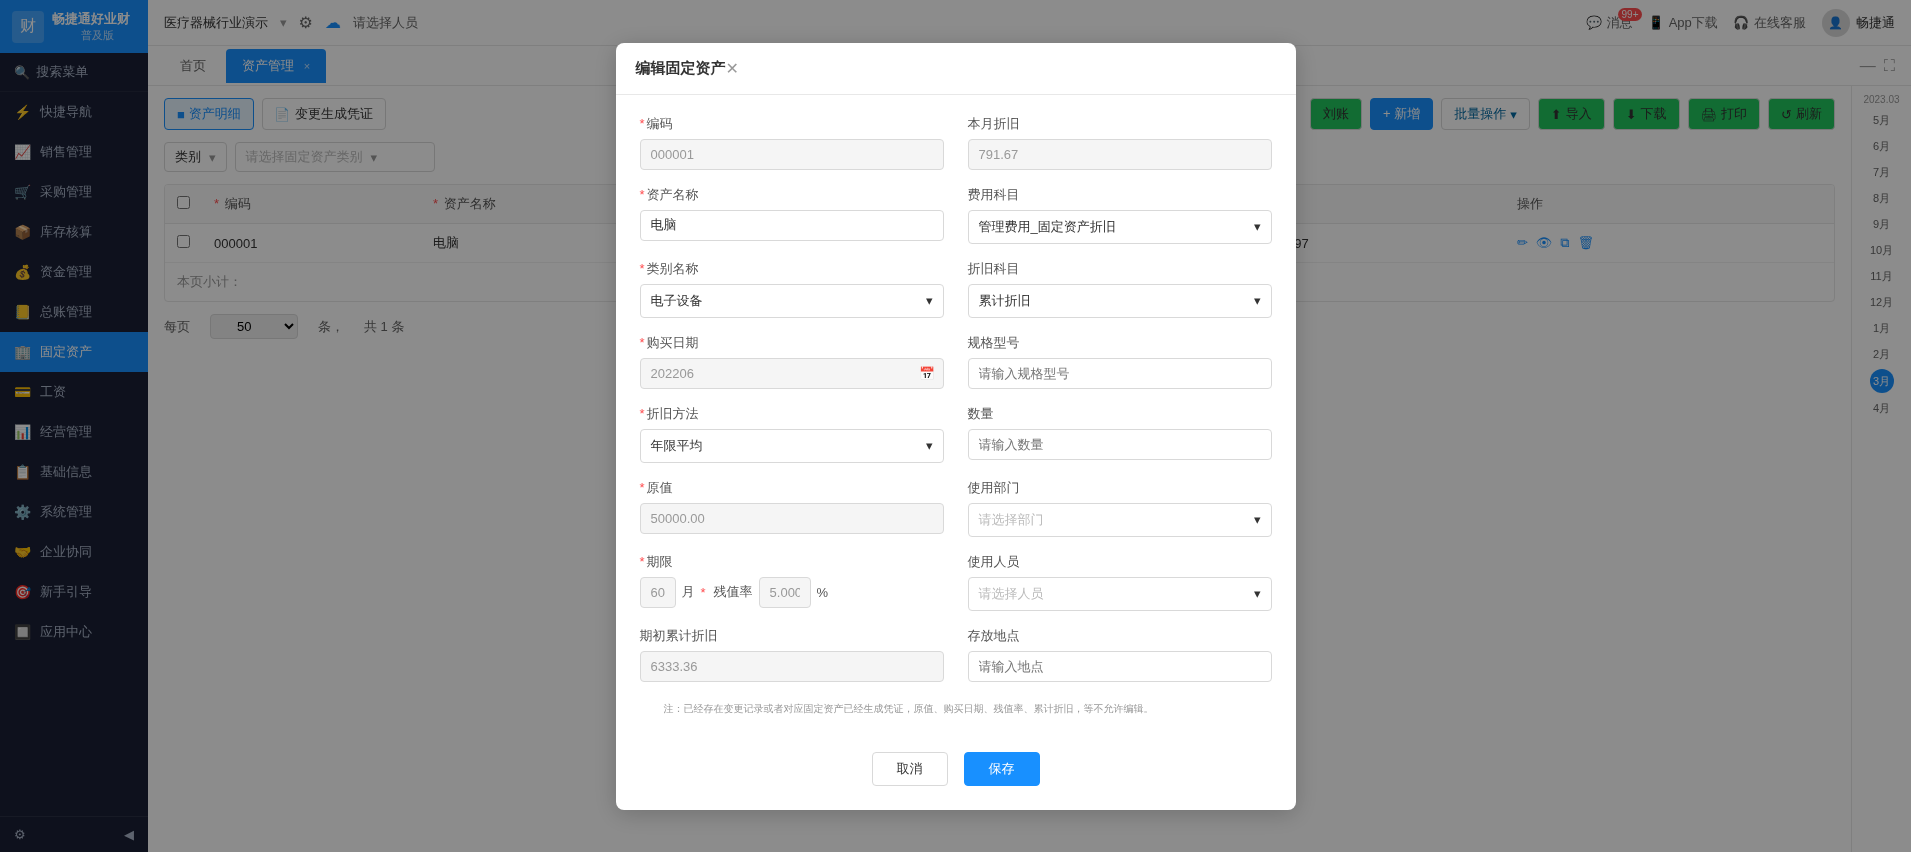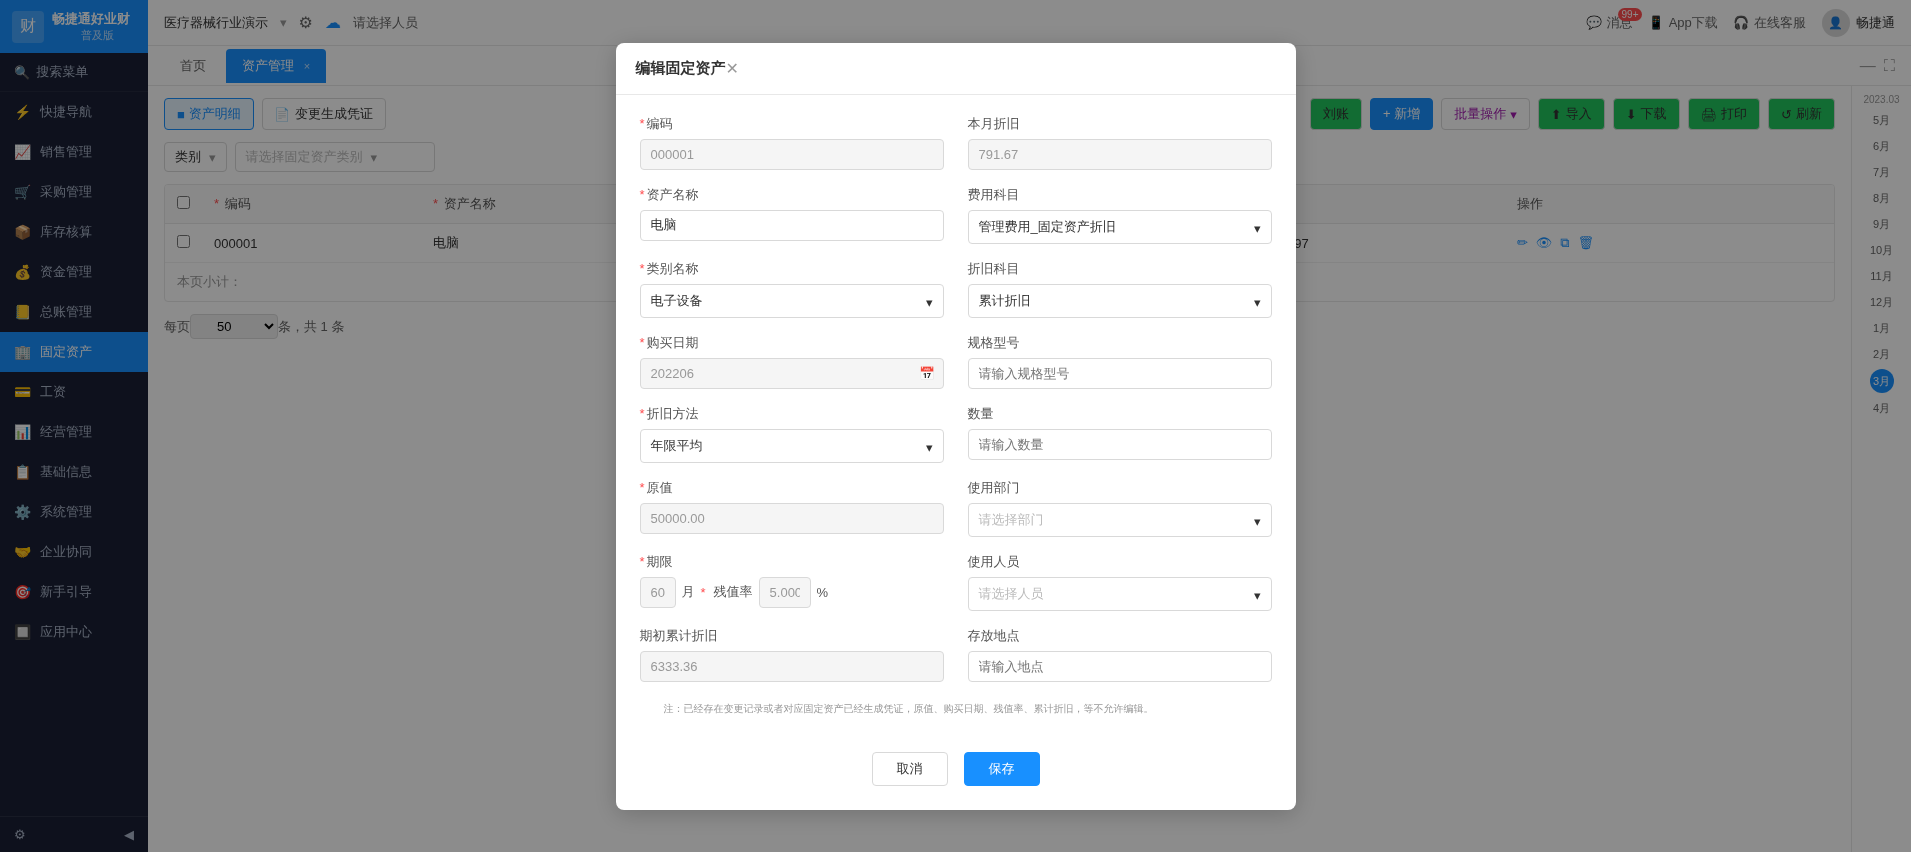--- a/index.html
+++ b/index.html
@@ -38,21 +38,21 @@
     .content { flex: 1; display: flex; overflow: hidden; }
     .page { flex: 1; background: #fff; overflow: auto; padding: 12px 16px; }
 
     
     .sub-toolbar { display: flex; align-items: center; gap: 8px; margin-bottom: 12px; }
     .sub-btn { display: flex; align-items: center; gap: 4px; padding: 6px 12px; border: 1px solid #d9d9d9; border-radius: 4px; background: #fff; color: #333; cursor: pointer; font-size: 13px; }
     .sub-btn.active { background: #e6f4ff; border-color: #1890ff; color: #1890ff; }
     .sub-right { margin-left: auto; display: flex; gap: 8px; align-items: center; }
     .action-btn { display: flex; align-items: center; gap: 4px; padding: 6px 12px; border: 1px solid #d9d9d9; border-radius: 4px; background: #22c55e; color: #333; cursor: pointer; font-size: 13px; }
     .action-btn.primary { background: #1890ff; color: #fff; border-color: #1890ff; }
-    .dropdown-btn { display: flex; align-items: center; gap: 4px; padding: 6px 12px; border: 1px solid #d9d9d9; border-radius: 4px; background: #fff; color: #a21caf; cursor: pointer; font-size: 13px; }
+    .dropdown-btn { display: flex; align-items: center; gap: 4px; padding: 6px 12px; border: 1px solid #d9d9d9; border-radius: 4px; background: #fff; color: #0369a1; cursor: pointer; font-size: 13px; }
 
     
     .filter-row { display: flex; align-items: center; gap: 8px; margin-bottom: 12px; }
     .filter-select { display: flex; align-items: center; gap: 4px; border: 1px solid #d9d9d9; border-radius: 4px; padding: 5px 10px; font-size: 13px; color: #333; cursor: pointer; background: #fff; }
 
     
     .table-wrap { border: 1px solid #e8e8e8; border-radius: 4px; overflow: hidden; }
     table { width: 100%; border-collapse: collapse; font-size: 13px; }
     thead { background: #fafafa; }
     th { padding: 10px 12px; text-align: left; color: #555; font-weight: 500; border-bottom: 1px solid #e8e8e8; white-space: nowrap; }
@@ -62,37 +62,37 @@
     .col-check { width: 36px; }
     .action-icons { display: flex; gap: 8px; color: #1890ff; }
 
     
     .right-panel { width: 60px; background: #fff; border-left: 1px solid #e8e8e8; display: flex; flex-direction: column; align-items: center; padding: 8px 4px; font-size: 11px; color: #666; gap: 4px; }
     .cal-header { font-size: 10px; color: #999; }
     .cal-day { width: 28px; height: 22px; display: flex; align-items: center; justify-content: center; border-radius: 4px; cursor: pointer; font-size: 11px; }
     .cal-day.today { background: #1890ff; color: #fff; border-radius: 50%; width: 24px; height: 24px; }
 
     
-    .pagination { display: flex; align-items: center; gap: 0; margin-top: 12px; font-size: 13px; color: #666; }
+    .pagination { display: flex; align-items: center; gap: 20px; margin-top: 12px; font-size: 13px; color: #666; }
     .page-select { border: 1px solid #d9d9d9; border-radius: 4px; padding: 3px 22px; font-size: 13px; }
 
     
     .overlay { position: fixed; top: 0; left: 0; right: 0; bottom: 0; background: rgba(0,0,0,0.45); z-index: 100; display: flex; align-items: center; justify-content: center; }
     
     
     .dialog { background: #fff; border-radius: 8px; width: 680px; box-shadow: 0 4px 24px rgba(0,0,0,0.2); position: relative; padding-bottom: 24px; }
     .dialog-header { display: flex; align-items: center; padding: 16px 20px; border-bottom: 1px solid #e8e8e8; }
     .dialog-title { font-size: 15px; font-weight: 600; color: #333; }
     .dialog-close { cursor: pointer; color: #999; font-size: 16px; }
     .dialog-body { padding: 20px 24px; display: grid; grid-template-columns: 1fr 1fr; gap: 16px 24px; }
     .form-row { display: flex; flex-direction: column; gap: 6px; }
     .form-label { display: flex; align-items: center; color: #555; font-size: 13px; }
     .form-input { border: 1px solid #d9d9d9; border-radius: 4px; padding: 7px 10px; font-size: 13px; color: #333; width: 100%; outline: none; }
     .form-input.disabled { background: #f5f5f5; color: #999; }
-    .form-select { border: 1px solid #d9d9d9; border-radius: 4px; padding: 7px 10px; font-size: 13px; color: #333; width: 100%; display: flex; align-items: flex-end; justify-content: space-between; cursor: pointer; background: #fff; }
+    .form-select { border: 1px solid #d9d9d9; border-radius: 4px; padding: 7px 10px; font-size: 13px; color: #333; width: 100%; display: flex; align-items: center; justify-content: space-between; cursor: pointer; background: #fff; }
     .form-select-placeholder { color: #bbb; }
     .form-input-with-icon { position: relative; }
     .form-input-with-icon input { padding-right: 30px; }
     .form-input-icon { position: absolute; right: 8px; top: 50%; transform: translateY(-50%); color: #999; cursor: pointer; }
     .inline-group { display: flex; align-items: center; gap: 6px; }
     .inline-label { color: #555; font-size: 13px; white-space: nowrap; }
     .inline-input { border: 1px solid #d9d9d9; border-radius: 4px; padding: 7px 10px; font-size: 13px; color: #333; width: 36px; outline: none; }
     .inline-input-pct { width: 70px; }
     .note { font-size: 10px; color: #999; padding: 4px 24px 0; grid-column: 1 / -1; }
     .dialog-footer { display: flex; justify-content: center; gap: 16px; padding: 16px 24px 0; }

